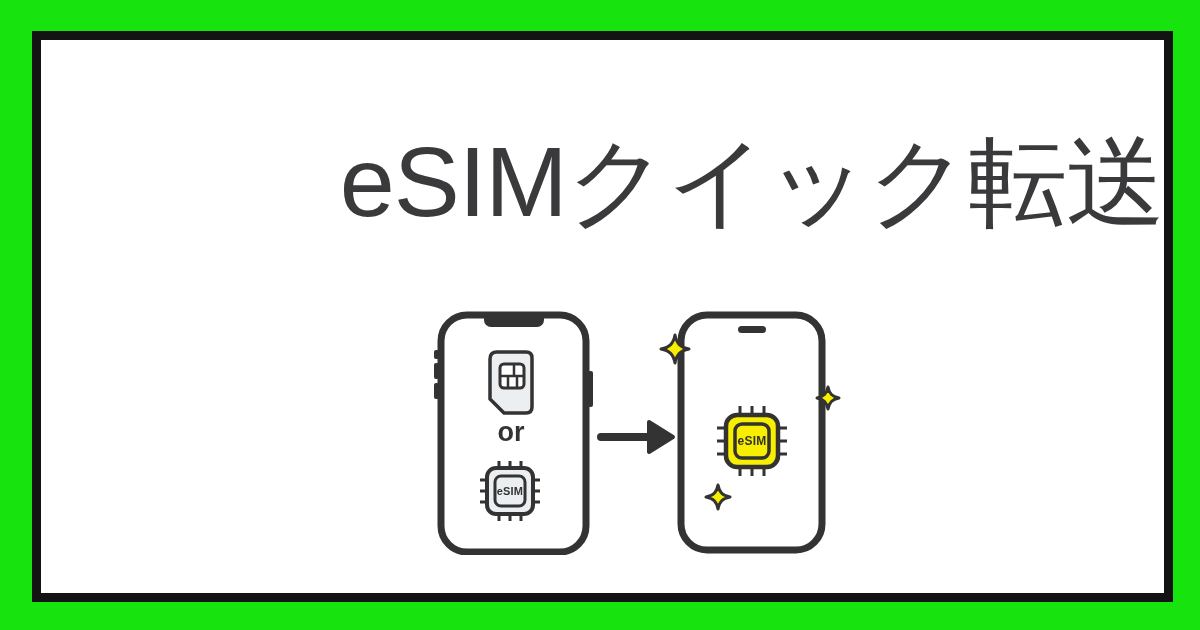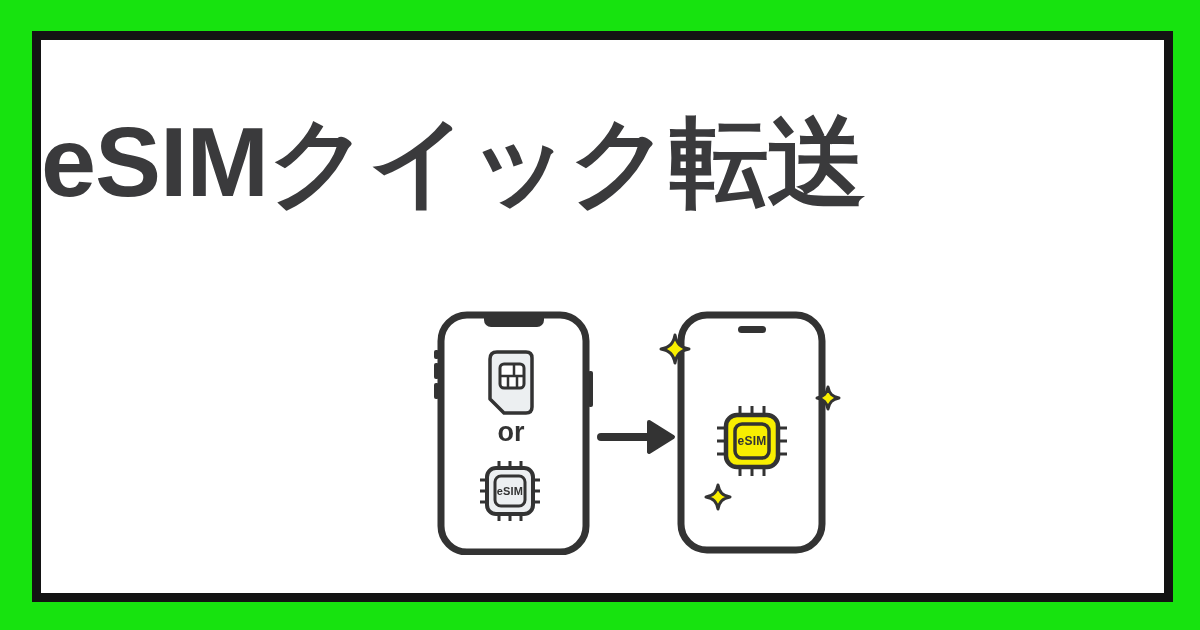--- a/index.html
+++ b/index.html
@@ -17,24 +17,24 @@
   .stage{
     position:relative;width:1200px;height:630px;
     background:var(--bg-green);
   }
   .card{
     position:absolute;left:32px;top:31px;right:27px;bottom:28px;
     background:var(--card-white);
     border:9px solid var(--frame-black);
   }
   .title{
-    margin-top:72px;
-    text-align:left;
+    margin-top:92px;
+    text-align:right;
     font-size:99px;
-    font-weight:bold;
+    font-weight:normal;
     letter-spacing:-1px;
     color:var(--title-gray);
     line-height:1;
     white-space:nowrap;
   }
   .illustration{
     position:absolute;left:390px;top:265px;
     width:420px;height:250px;
   }
   

